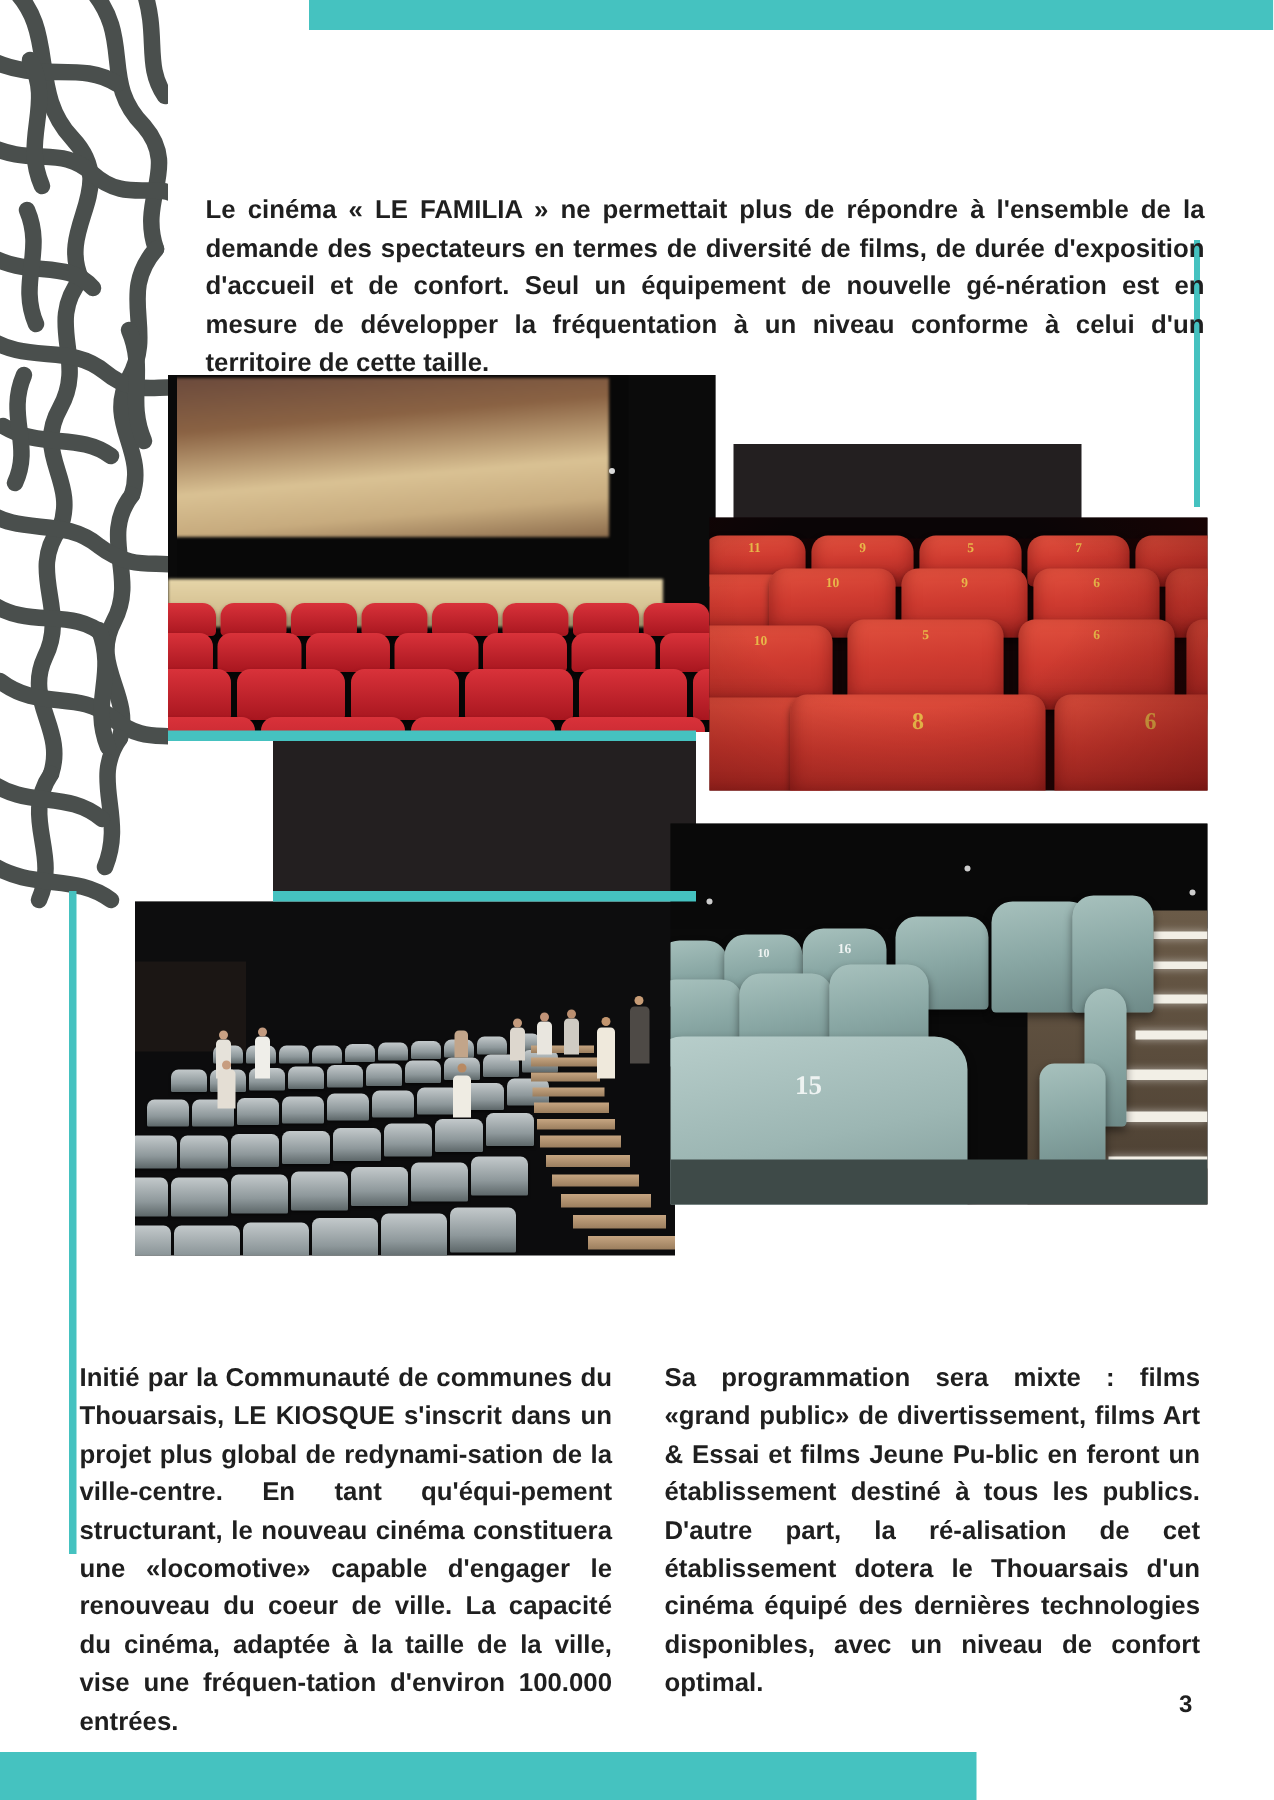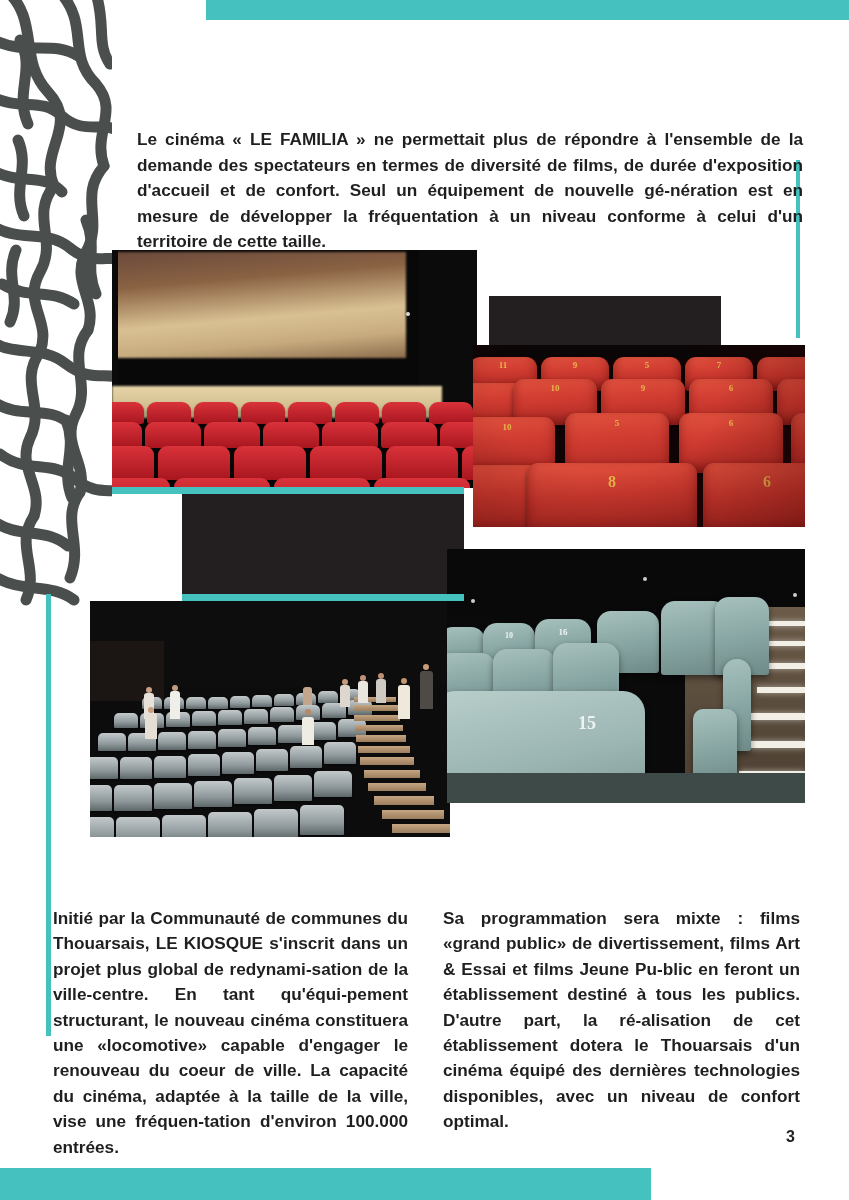--- a/index.html
+++ b/index.html
@@ -450,21 +450,21 @@
     <div class="seat-t" style="left:268px;top:48px;width:54px;height:78px;"></div>
 
     <div class="seat-t" style="left:-10px;top:104px;width:58px;height:58px;"></div>
     <div class="seat-t" style="left:46px;top:100px;width:62px;height:62px;"></div>
     <div class="seat-t" style="left:106px;top:94px;width:66px;height:70px;"></div>
     <div class="seat-t" style="left:276px;top:110px;width:28px;height:92px;"></div>
 
     <div class="seat-t" style="left:246px;top:160px;width:44px;height:76px;border-radius:10px;"></div>
 
     <div class="seat-t" style="left:-14px;top:142px;width:212px;height:120px;border-radius:22px 22px 0 0;background:linear-gradient(168deg,#b8cecb 0%,#9cb6b3 55%,#7d9896 100%);">
-      <span class="num" style="top:18%;font-size:18px;margin-left:48px;">15</span>
+      <span class="num" style="top:18%;font-size:18px;">15</span>
     </div>
     <div class="floor"></div>
   </div>
 
   <div class="vline-left"></div>
 
 
   <div class="col col-left">Initié par la Communauté de communes du Thouarsais, LE KIOSQUE s'inscrit dans un projet plus global de redynami-sation de la ville-centre. En tant qu'équi-pement structurant, le nouveau cinéma constituera une «locomotive» capable d'engager le renouveau du coeur de ville. La capacité du cinéma, adaptée à la taille de la ville, vise une fréquen-tation d'environ 100.000 entrées.</div>
 
   <div class="col col-right">Sa programmation sera mixte : films «grand public» de divertissement, films Art &amp; Essai et films Jeune Pu-blic en feront un établissement destiné à tous les publics. D'autre part, la ré-alisation de cet établissement dotera le Thouarsais d'un cinéma équipé des dernières technologies disponibles, avec un niveau de confort optimal.</div>

